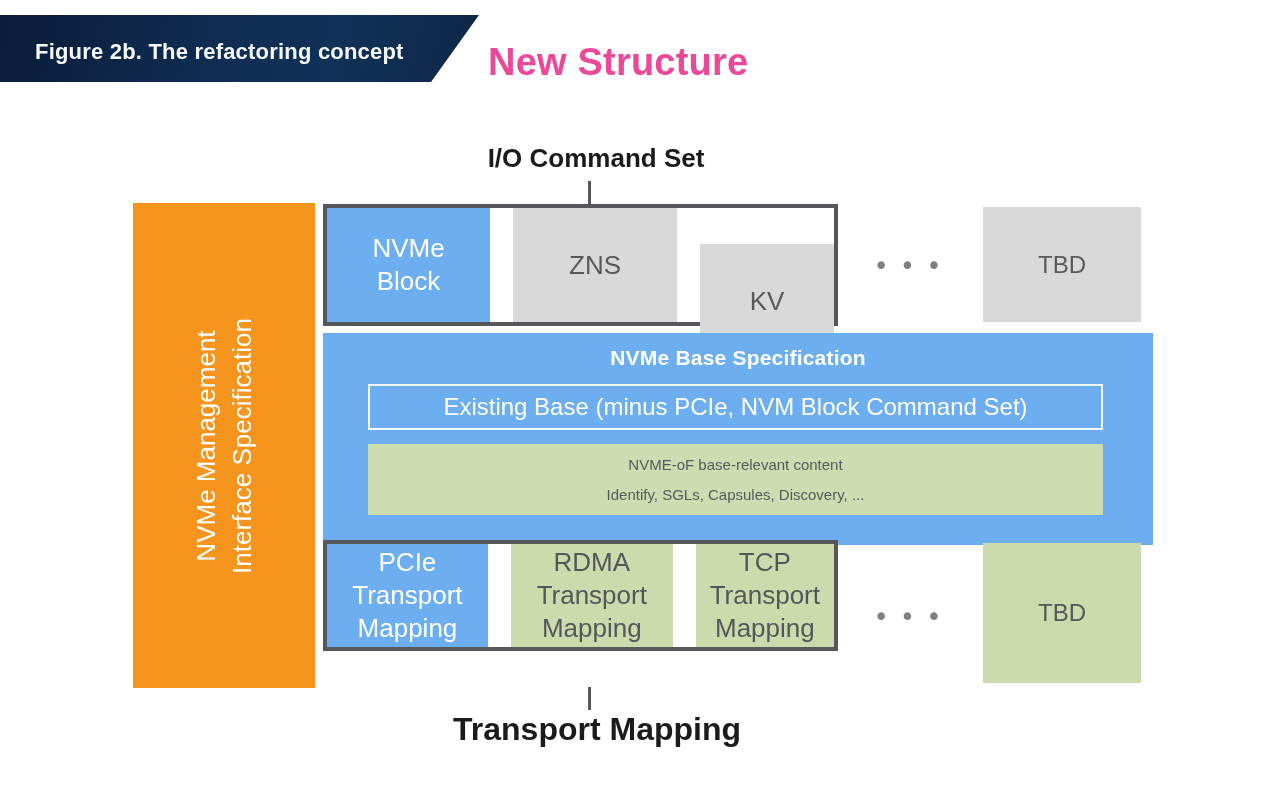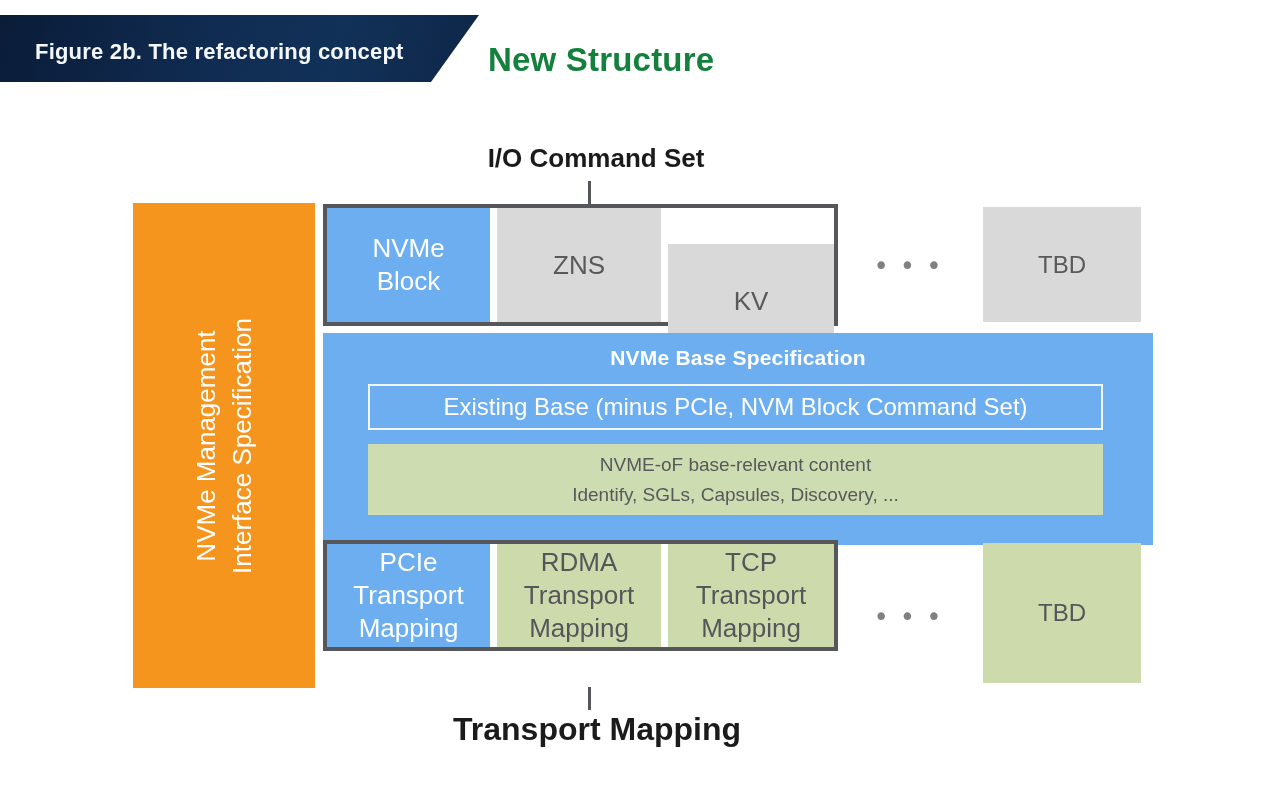--- a/index.html
+++ b/index.html
@@ -13,21 +13,21 @@
     background:linear-gradient(104deg,#0a1c38 0%,#102c52 45%,#123158 70%,#0d2647 100%);
     clip-path:polygon(0 0,100% 0,calc(100% - 48px) 100%,0 100%);
     display:flex;align-items:center;
   }
   .banner span{
     color:#f4f7fa;font-size:22px;font-weight:bold;padding-left:35px;letter-spacing:.2px;
     white-space:nowrap;
     margin-top:7px;
   }
   .new-structure{
-    position:absolute;left:488px;top:41px;font-size:33px;font-weight:bold;color:#15803d;
+    position:absolute;left:488px;top:41px;font-size:38px;font-weight:bold;color:#ec4899;
     letter-spacing:.2px;white-space:nowrap;
   }
   
   .io-label{position:absolute;left:346px;top:143px;width:500px;text-align:center;
     font-size:26px;font-weight:bold;color:#1b1b1b;}
   .tm-label{position:absolute;left:347px;top:711px;width:500px;text-align:center;
     font-size:32px;font-weight:bold;color:#1b1b1b;}
   .connector{position:absolute;width:3px;background:#55575a;}
   .connector.top{left:588px;top:181px;height:23px;}
   .connector.bottom{left:588px;top:687px;height:23px;}
@@ -37,21 +37,21 @@
     display:flex;align-items:center;justify-content:center;
   }
   .orange .rot{
     transform:rotate(-90deg);text-align:center;white-space:nowrap;
     color:#ffffff;font-size:26px;line-height:36px;
   }
   
   .row{
     position:absolute;left:323px;width:515px;background:#ffffff;
     border:4px solid #55575a;box-sizing:border-box;
-    display:flex;gap:7px;
+    display:flex;gap:23px;
   }
   .row.top-row{top:204px;height:122px;}
   .row.bottom-row{top:540px;height:111px;}
   .cell{
     display:flex;align-items:center;justify-content:center;text-align:center;
     font-size:26px;line-height:33px;height:100%;box-sizing:border-box;
   }
   .cell.blue{background:#6caef0;color:#ffffff;}
   .cell.gray{background:#d9d9d9;color:#58595b;}
   .cell.green{background:#cddbac;color:#55565a;}
@@ -81,21 +81,21 @@
     color:#ffffff;font-size:21px;font-weight:bold;letter-spacing:.2px;
   }
   .existing{
     position:absolute;left:45px;right:50px;top:51px;height:46px;box-sizing:border-box;
     border:2px solid #f2f7fb;display:flex;align-items:center;justify-content:center;
     color:#ffffff;font-size:24px;
   }
   .nvmeof{
     position:absolute;left:45px;right:50px;top:111px;height:71px;box-sizing:border-box;
     background:#cedcb2;display:flex;flex-direction:column;align-items:center;justify-content:center;
-    color:#58595b;font-size:19px;line-height:30px;text-align:center;
+    color:#58595b;font-size:15px;line-height:30px;text-align:center;
   }
 </style>
 </head>
 <body>
 
 <div class="stage">
 
   <div class="banner">
     <span>Figure 2b. The refactoring concept</span>
   </div>

